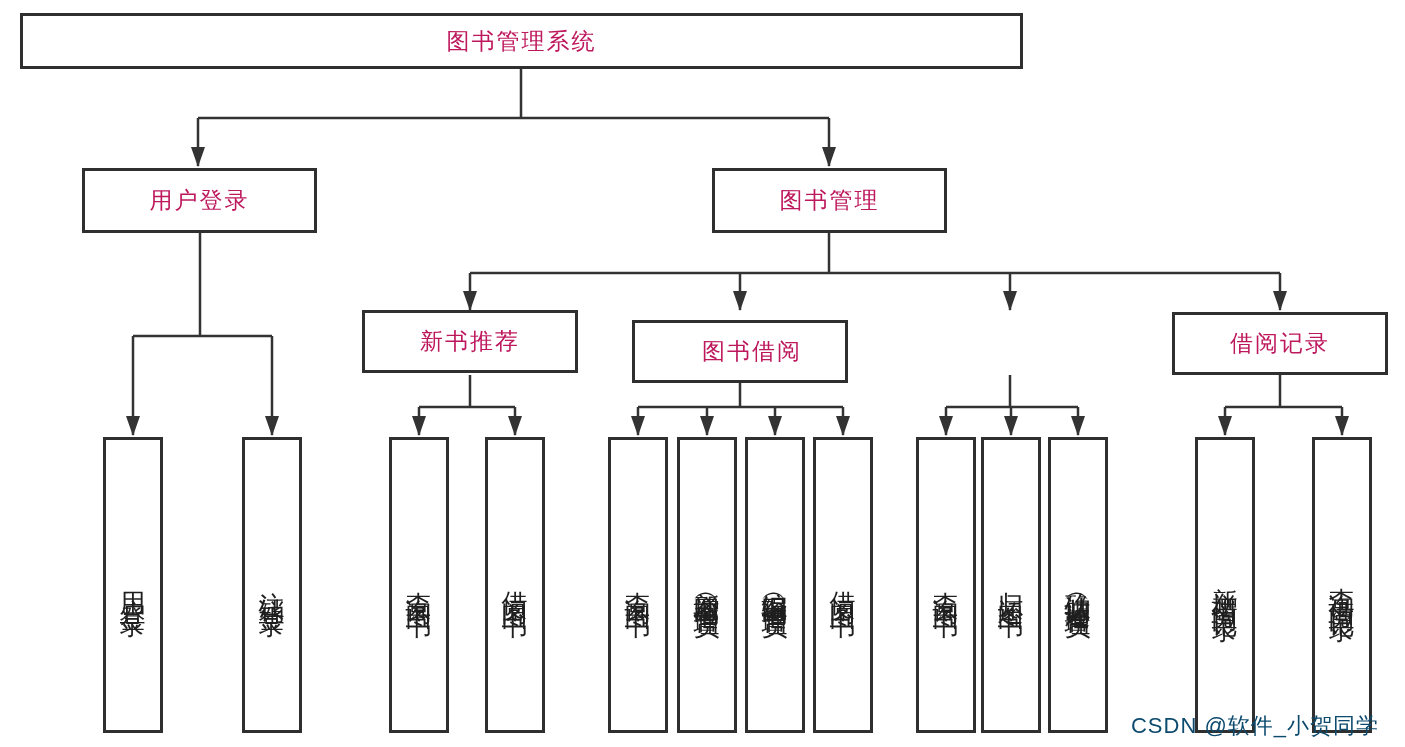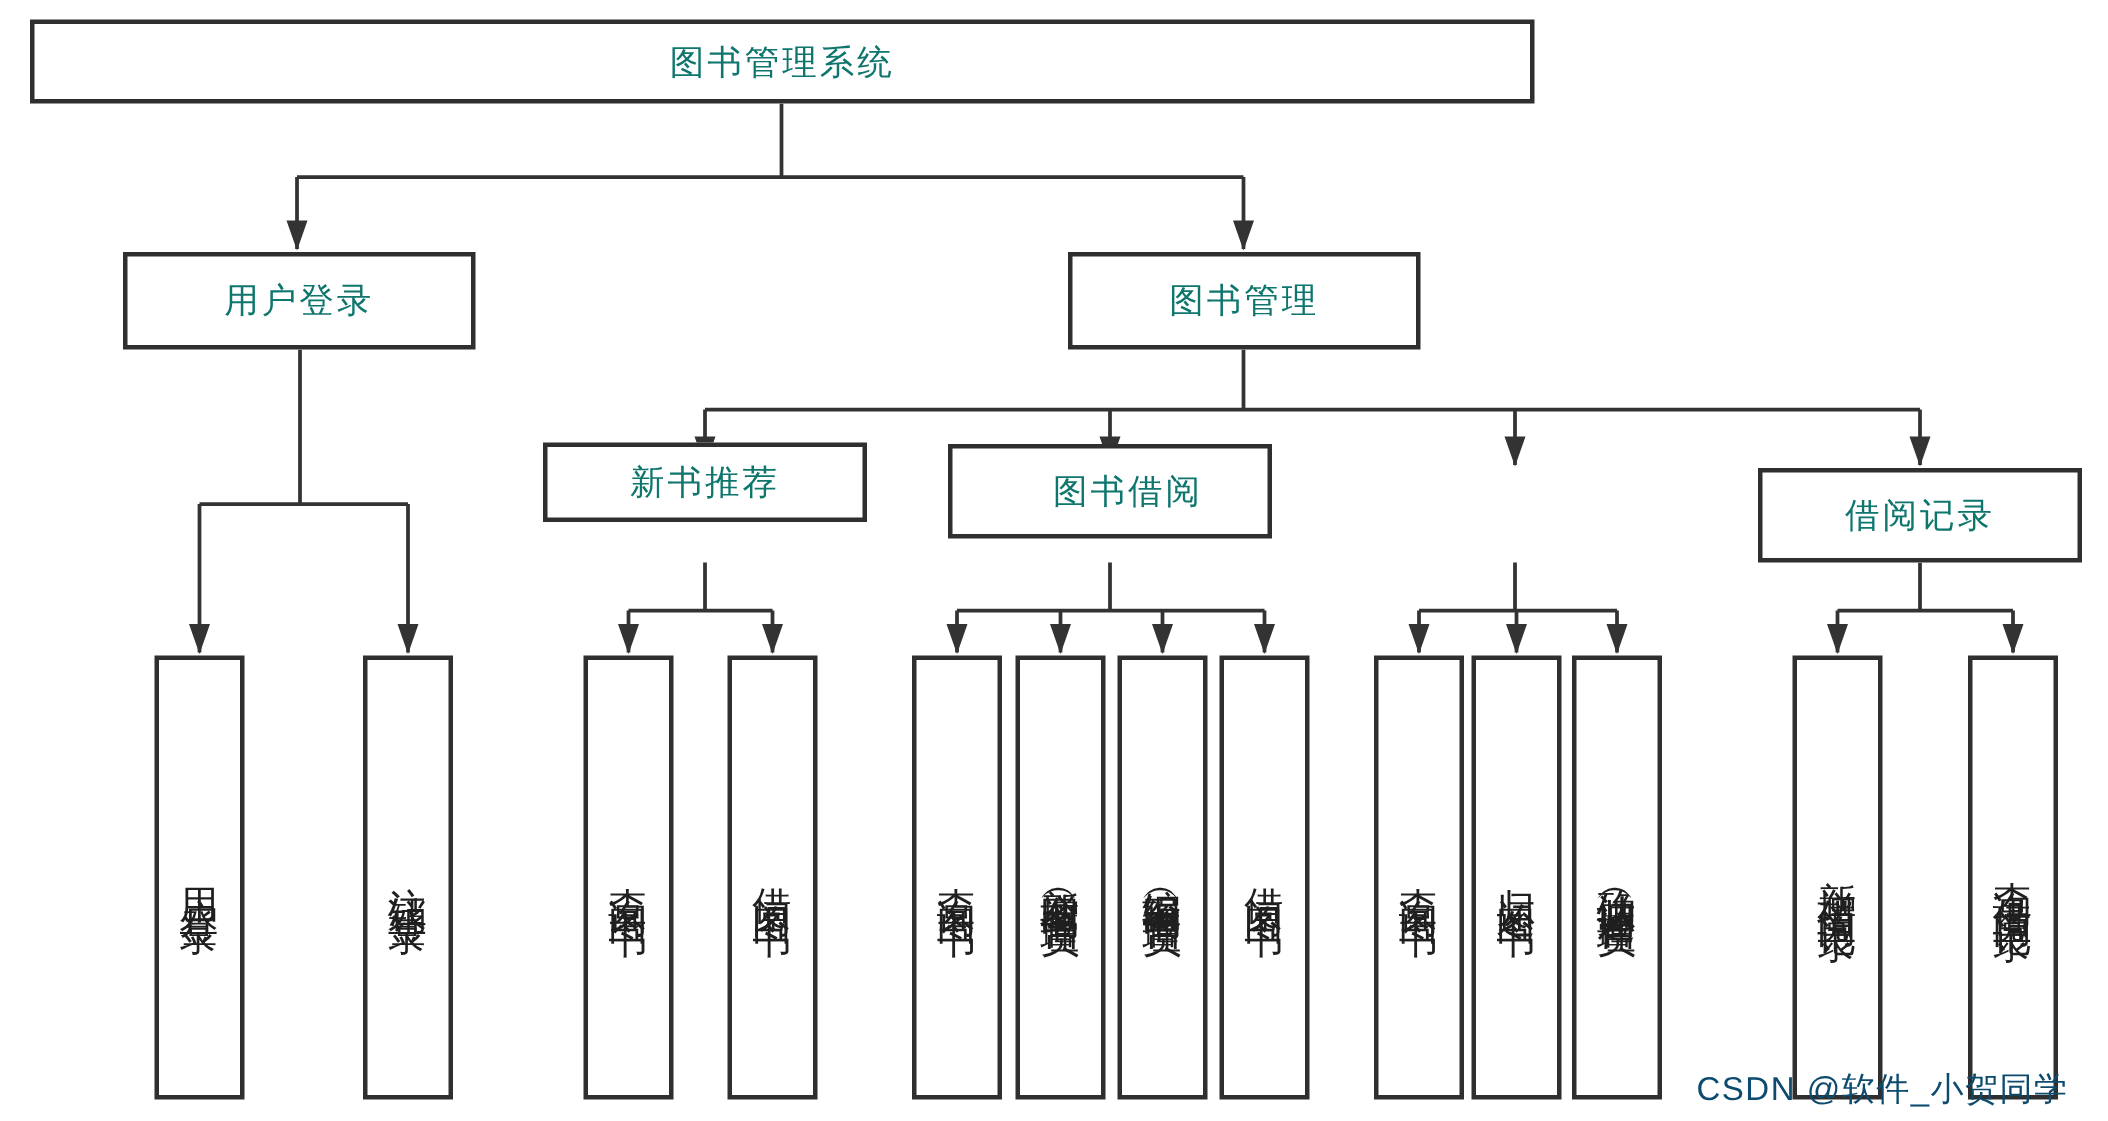--- a/index.html
+++ b/index.html
@@ -27,21 +27,21 @@
     fill: none;
   }
   .hbox {
     position: absolute;
     box-sizing: border-box;
     border: 3px solid #2f2f2f;
     background: #ffffff;
     display: flex;
     align-items: center;
     justify-content: center;
-    color: #0f766e;
+    color: #be185d;
     font-size: 23px;
     letter-spacing: 2px;
     z-index: 1;
     white-space: nowrap;
     font-family: Liberation Serif, serif;
   }
   .vbox {
     position: absolute;
     box-sizing: border-box;
     border: 3px solid #2f2f2f;
@@ -136,24 +136,24 @@
     <span>图书管理系统</span>
   </div>
 
   <div class="hbox" style="left:82px; top:168px; width:235px; height:65px;">
     <span>用户登录</span>
   </div>
   <div class="hbox" style="left:712px; top:168px; width:235px; height:65px;justify-content:center;">
     <span>图书管理</span>
   </div>
 
-  <div class="hbox" style="left:362px; top:295px; width:216px; height:53px;">
+  <div class="hbox" style="left:362px; top:310px; width:216px; height:63px;">
     <span>新书推荐</span>
   </div>
-  <div class="hbox" style="left:632px; top:296px; width:216px; height:63px;padding-left:24px;">
+  <div class="hbox" style="left:632px; top:320px; width:216px; height:63px;padding-left:24px;">
     <span>图书借阅</span>
   </div>
   <div class="hbox" style="left:1172px; top:312px; width:216px; height:63px;text-align:center;">
     <span>借阅记录</span>
   </div>
 
   <div class="vbox" style="left:103px; top:437px; width:60px; height:296px;">
     <span class="vtext v4">用户登录</span>
   </div>
   <div class="vbox" style="left:242px; top:437px; width:60px; height:296px;">

